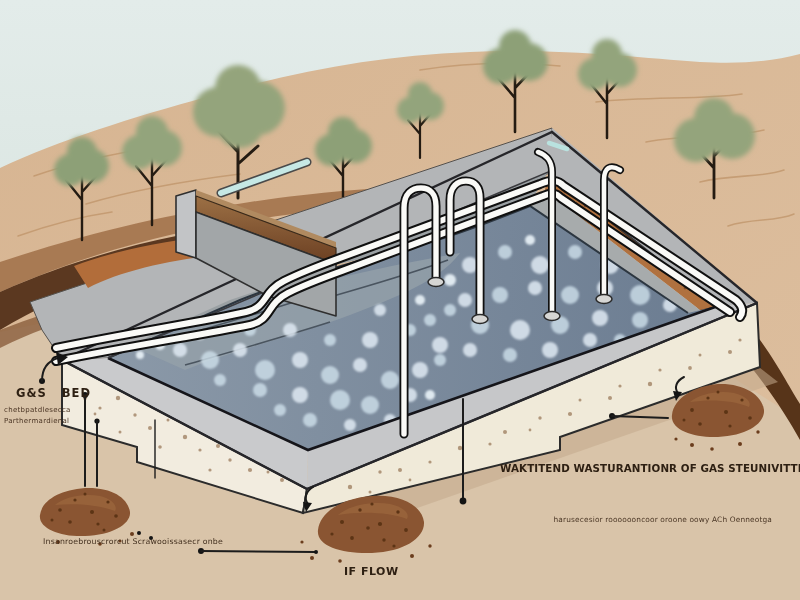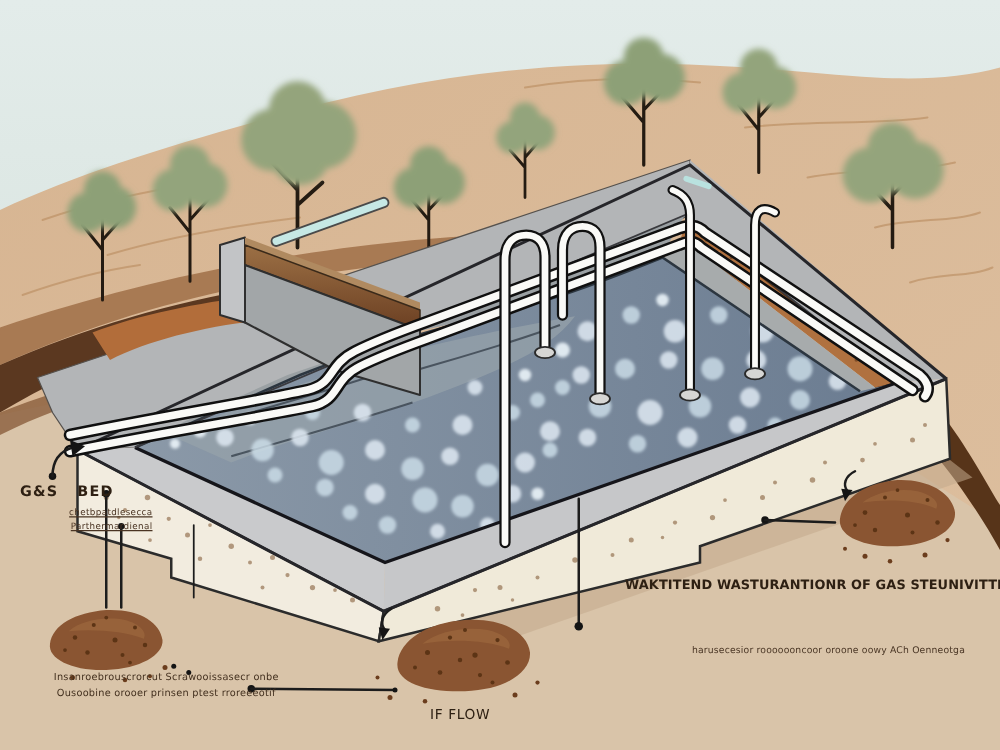--- a/index.html
+++ b/index.html
@@ -3,32 +3,32 @@
 <meta charset="utf-8">
 <style>
   html,body{margin:0;padding:0;background:#888;}
   .stage{position:relative;width:800px;height:600px;overflow:hidden;
          font-family:"DejaVu Sans","Liberation Sans",sans-serif;background:#fef9c3;}
   .stage svg{position:absolute;left:0;top:0;}
   .lbl{position:absolute;color:#33241674;}
   .lbl-bold{font-weight:bold;color:#2d2115;}
   #gas-bed-title{left:16px;top:386px;font-size:11.5px;font-weight:bold;color:#2e2013;
                  letter-spacing:1px;word-spacing:10px;white-space:nowrap;}
-  .gas-sub{left:4px;width:118px;text-align:right;font-size:7px;color:#4a3423;
-           letter-spacing:.3px;white-space:nowrap;text-decoration:underline;}
+  .gas-sub{left:4px;width:118px;text-align:left;font-size:7px;color:#4a3423;
+           letter-spacing:.3px;white-space:nowrap;}
   #gas-sub1{top:406px;} #gas-sub2{top:417px;}
   .blnote{left:22px;width:222px;text-align:center;font-size:7.8px;color:#43301f;
           letter-spacing:.2px;white-space:nowrap;}
   #bl1{top:537px;} #bl2{top:550px;} #bl3{top:563px;}
   #right-heading{left:500px;top:462px;width:272px;font-size:10.3px;font-weight:bold;
                  color:#2e2013;letter-spacing:.1px;white-space:nowrap;}
   .rnote{left:502px;width:270px;font-size:7.4px;color:#4a3625;letter-spacing:.15px;
          white-space:nowrap;}
   #r1{top:489px;} #r2{top:502px;} #r3{top:515px;text-align:right;} #r4{top:528px;} #r5{top:541px;}
-  #if-flow{left:344px;top:565px;font-size:11px;font-weight:normal;color:#2e2013;
+  #if-flow{left:344px;top:565px;font-size:11px;font-weight:bold;color:#2e2013;
            letter-spacing:.5px;}
 </style>
 </head>
 <body>
 
 <div class="stage">
 <svg width="800" height="600" viewBox="0 0 800 600">
   <defs>
     <linearGradient id="skyG" x1="0" y1="0" x2="0" y2="1">
       <stop offset="0" stop-color="#e3ecea"></stop>
@@ -463,19 +463,18 @@
       <polygon points="673,391 682,392 676,401" fill="#141414" stroke="none"></polygon>
     </g>
   </g>
 </svg>
 
 <div class="lbl lbl-bold" id="gas-bed-title">G&amp;S BED</div>
 <div class="lbl gas-sub" id="gas-sub1">chetbpatdlesecca</div>
 <div class="lbl gas-sub" id="gas-sub2">Parthermardienal</div>
 
 <div class="lbl blnote" id="bl1">Insanroebrouscrorcut Scrawooissasecr onbe</div>
-<div class="lbl blnote" id="bl2">Ousoobine orooer prinsen ptest rroreeeotif</div>
 
 <div class="lbl" id="right-heading">WAKTITEND WASTURANTIONR OF GAS STEUNIVITTION</div>
 <div class="lbl rnote" id="r3">harusecesior rooooooncoor oroone oowy ACh Oenneotga</div>
 
 <div class="lbl lbl-bold" id="if-flow">IF FLOW</div>
 </div>
 
 </body></html>

